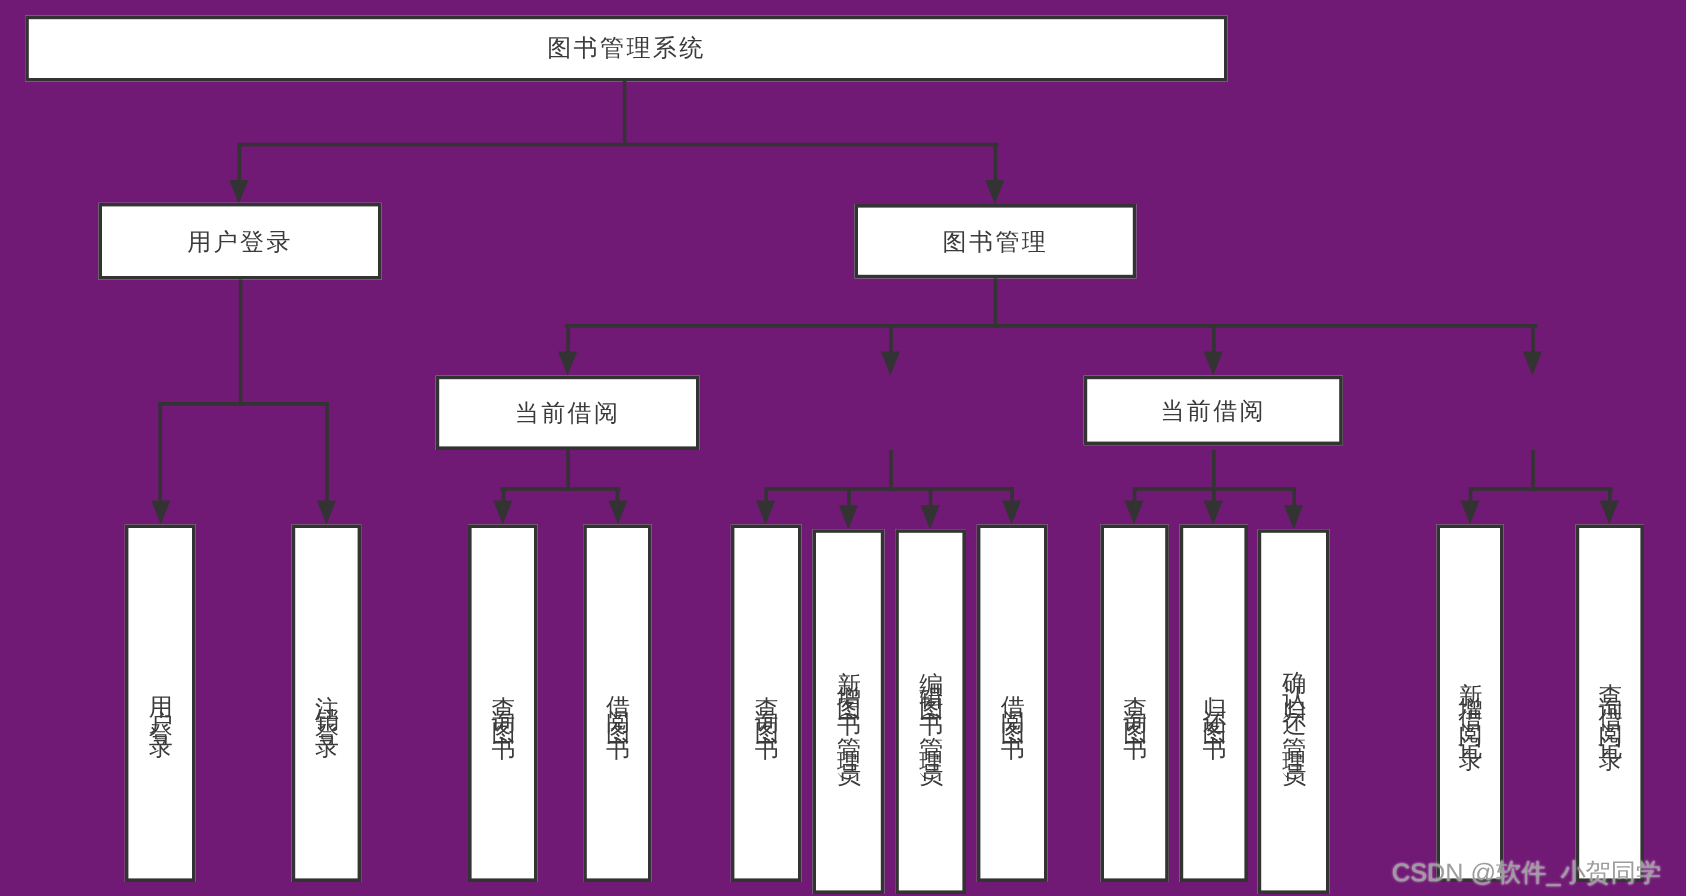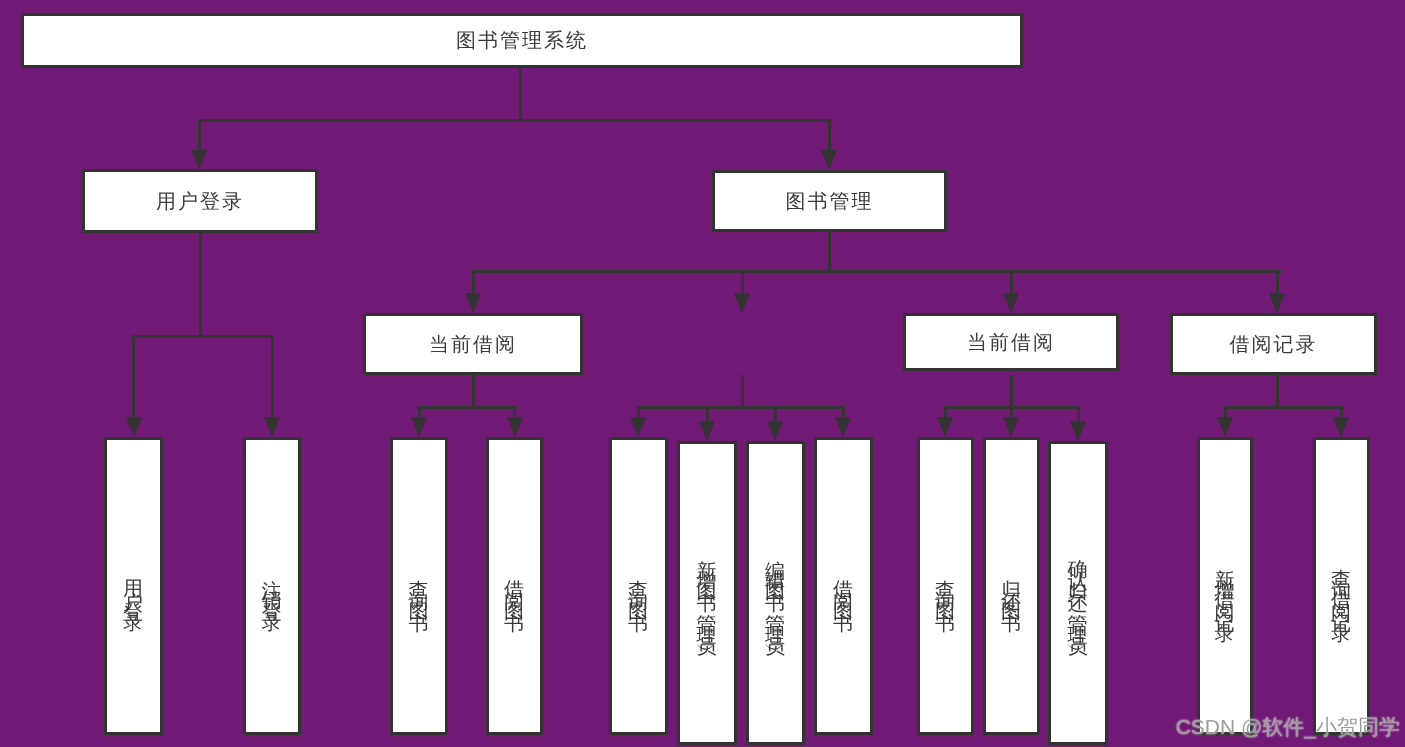--- a/index.html
+++ b/index.html
@@ -23,21 +23,21 @@
   }
   .vline{position:absolute;width:3px;background:#333333;}
   .hline{position:absolute;height:3px;background:#333333;}
   .arrow{
     position:absolute;width:0;height:0;
     border-left:8px solid transparent;border-right:8px solid transparent;
     border-top:20px solid #333333;
   }
   .watermark{
     position:absolute;left:1160px;top:713px;width:240px;
-    font-size:21px;color:#9c9c9c;text-align:right;z-index:5;
+    font-size:21px;color:#9c9c9c;text-align:left;z-index:5;
     text-shadow:0 0 2px #ffffff;white-space:nowrap;
   }
 </style>
 </head>
 <body>
 
 <div class="stage">
 
   <div class="node" style="left:21px;top:13px;width:1002px;height:55px;">
     <span>图书管理系统</span>
@@ -73,23 +73,20 @@
   <div class="arrow" style="left:465px;top:293px;"></div>
   <div class="arrow" style="left:734px;top:293px;"></div>
   <div class="arrow" style="left:1003px;top:293px;"></div>
   <div class="arrow" style="left:1269px;top:293px;"></div>
 
   <div class="node" style="left:363px;top:313px;width:220px;height:62px;">
     <span>当前借阅</span>
   </div>
   <div class="node" style="left:903px;top:313px;width:216px;height:58px;">
     <span>当前借阅</span>
-  </div>
-  <div class="node" style="left:1170px;top:313px;width:207px;height:62px;">
-    <span>借阅记录</span>
   </div>
 
   <div class="vline" style="left:472px;top:375px;height:34px;"></div>
   <div class="hline" style="left:417px;top:406px;width:100px;"></div>
   <div class="vline" style="left:418px;top:406px;height:14px;"></div>
   <div class="vline" style="left:513px;top:406px;height:14px;"></div>
   <div class="arrow" style="left:411px;top:417px;"></div>
   <div class="arrow" style="left:507px;top:417px;"></div>
 
   <div class="vline" style="left:741px;top:375px;height:34px;"></div>

